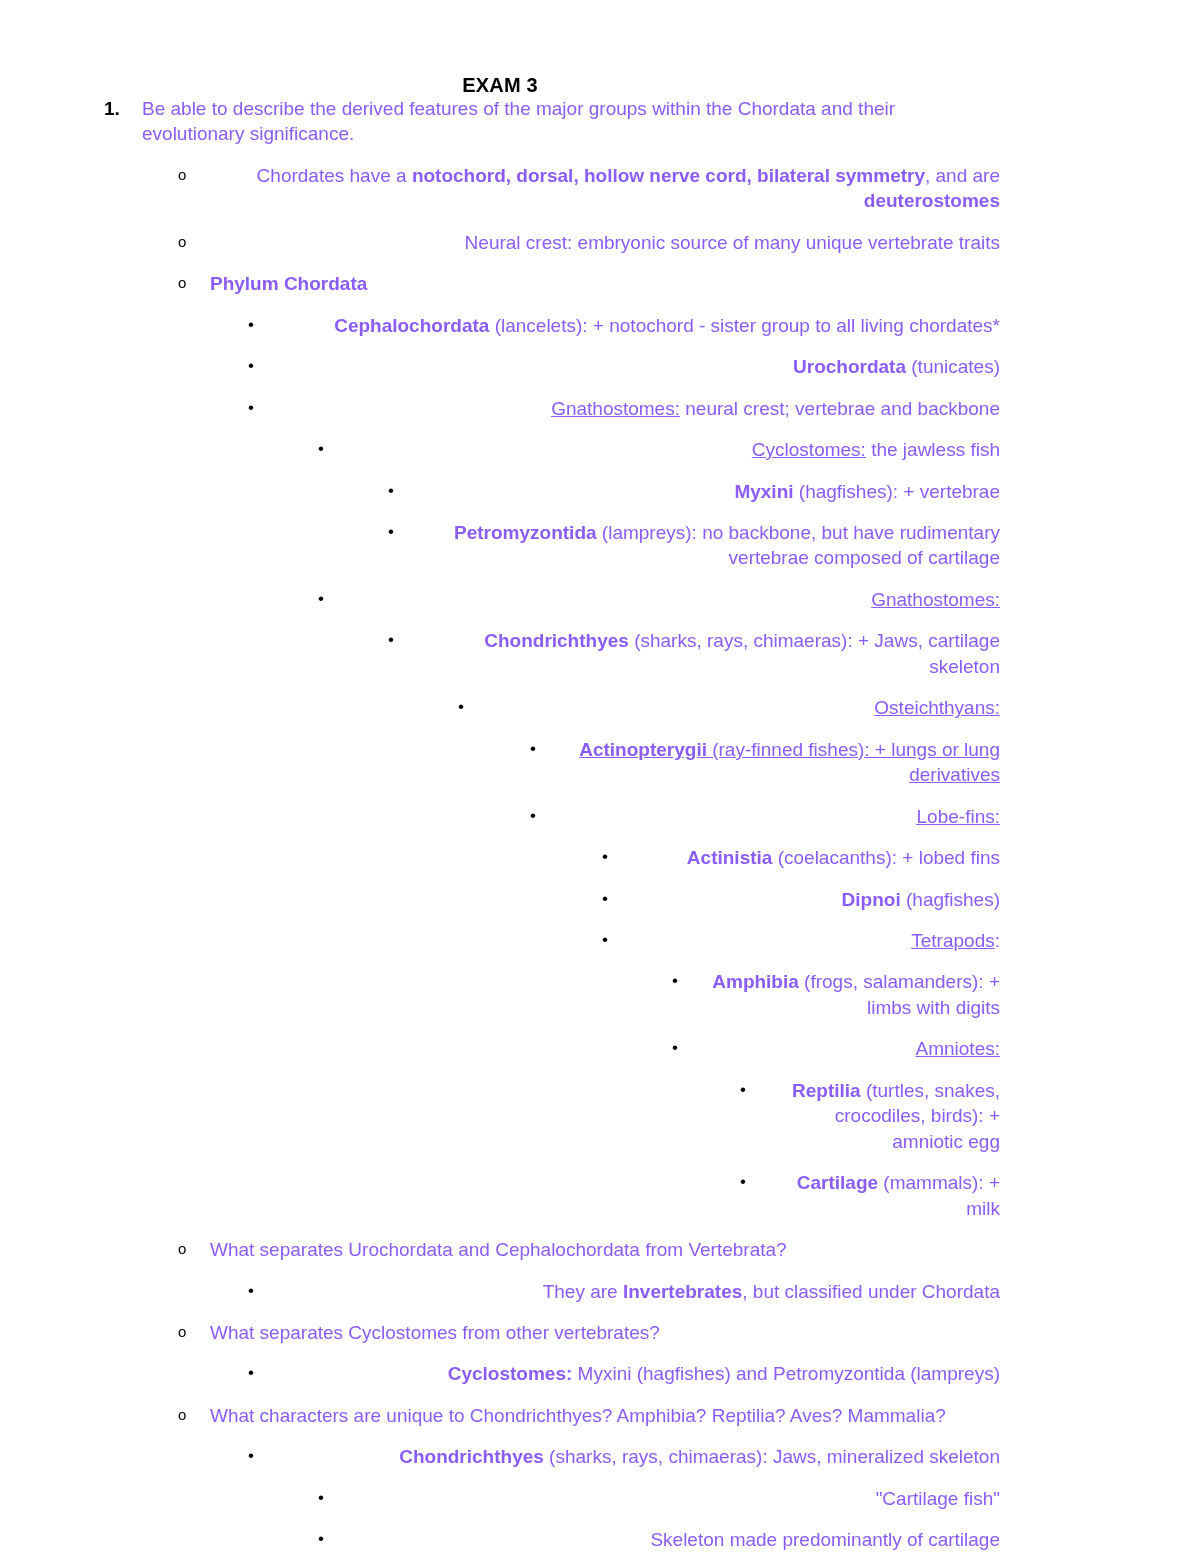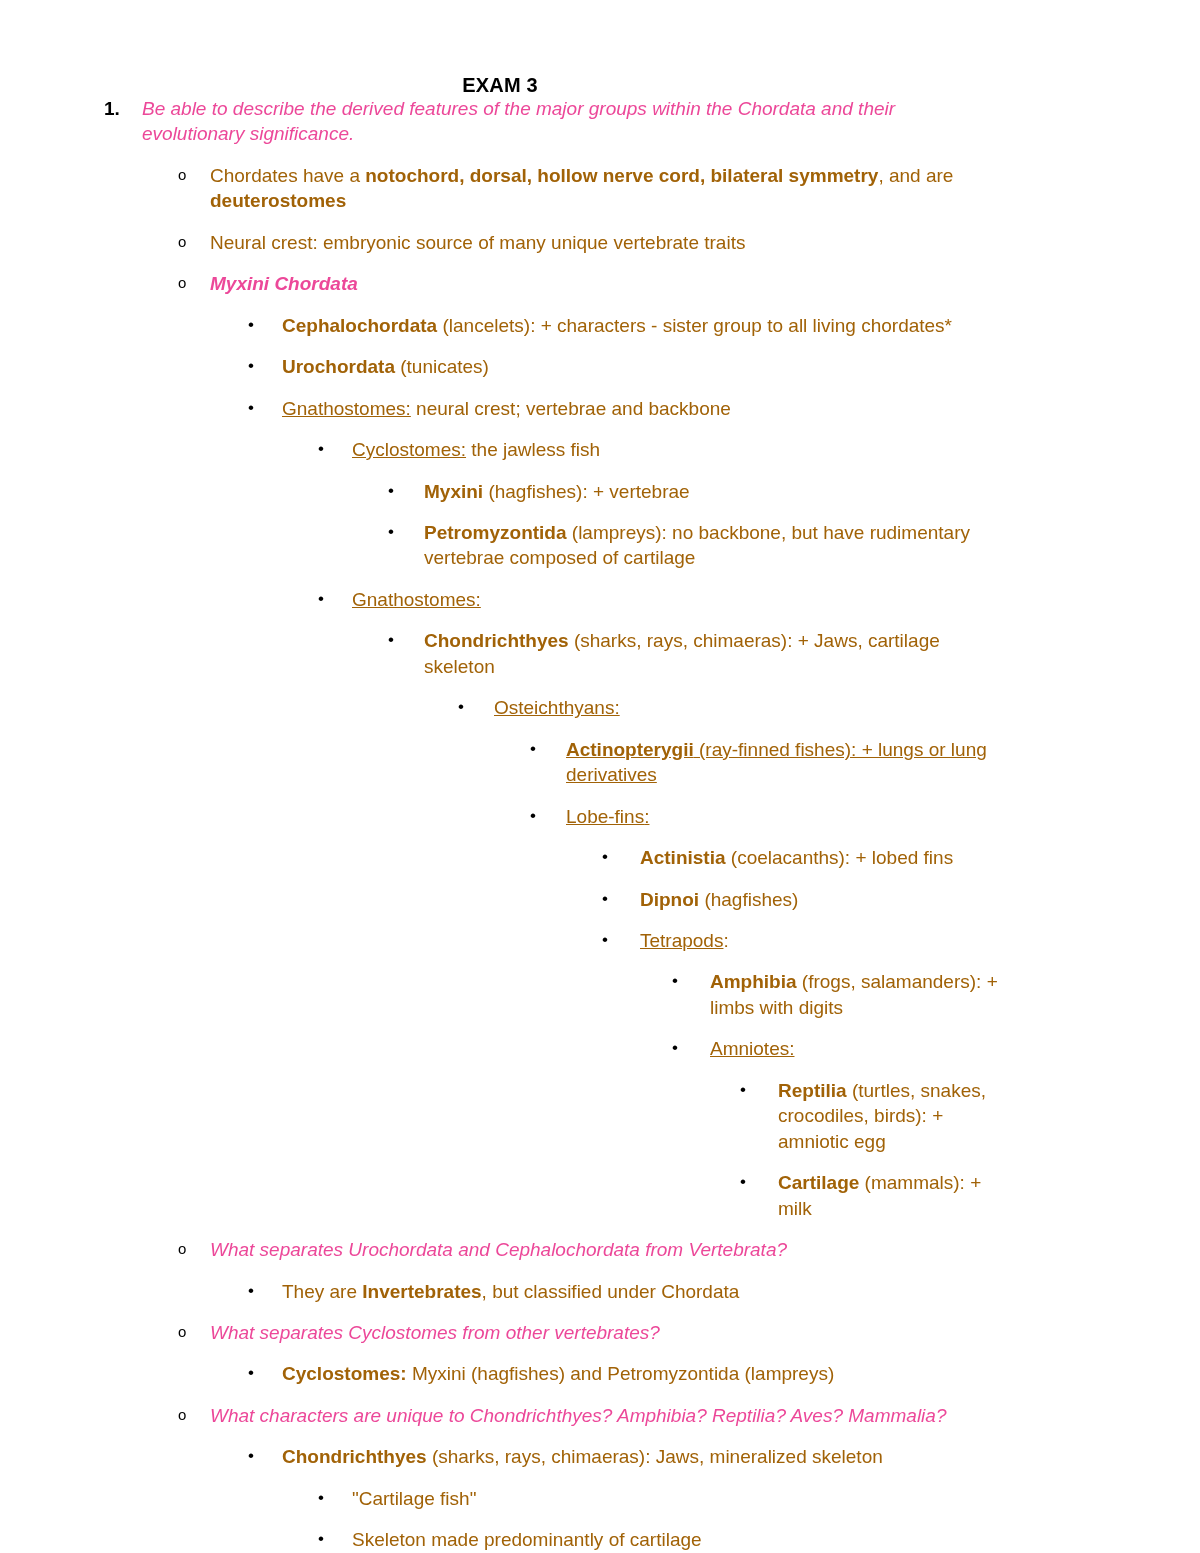--- a/index.html
+++ b/index.html
@@ -110,22 +110,22 @@
   .marker.circ {
     font-size: 15px;
     line-height: 1.62;
   }
   .marker.num {
     font-size: 19px;
     font-weight: bold;
   }
 
   
-  .red    { color: #a16207; }
-  .black  { color: #ec4899; font-style: italic; }
+  .red    { color: #8b5cf6; text-align: right; }
+  .black  { color: #8b5cf6; }
   .b      { font-weight: bold; }
   .u      { text-decoration: underline; }
   .gap-md { margin-bottom: 16px; }
 </style>
 </head>
 <body>
 
 <div id="page">
 
   <div class="doc-title">EXAM 3</div>
@@ -143,26 +143,26 @@
       <span class="body red"><span>Chordates have a </span><span class="b">notochord, dorsal, hollow nerve cord, bilateral symmetry</span><span>, and are </span><span class="b">deuterostomes</span></span>
     </li>
 
     <li class="oli lvl-o gap-md">
       <span class="marker circ">o</span>
       <span class="body red">Neural crest: embryonic source of many unique vertebrate traits</span>
     </li>
 
     <li class="oli lvl-o gap-md">
       <span class="marker circ">o</span>
-      <span class="body black b">Myxini Chordata</span>
-    </li>
-
-    <li class="oli lvl-b1 gap-md">
-      <span class="marker dot">•</span>
-      <span class="body red"><span class="b">Cephalochordata</span><span> (lancelets): + characters - sister group to all living chordates*</span></span>
+      <span class="body black b">Phylum Chordata</span>
+    </li>
+
+    <li class="oli lvl-b1 gap-md">
+      <span class="marker dot">•</span>
+      <span class="body red"><span class="b">Cephalochordata</span><span> (lancelets): + notochord - sister group to all living chordates*</span></span>
     </li>
 
     <li class="oli lvl-b1 gap-md">
       <span class="marker dot">•</span>
       <span class="body red"><span class="b">Urochordata</span><span> (tunicates)</span></span>
     </li>
 
     <li class="oli lvl-b1 gap-md">
       <span class="marker dot">•</span>
       <span class="body red"><span class="u">Gnathostomes:</span><span> neural crest; vertebrae and backbone</span></span>

